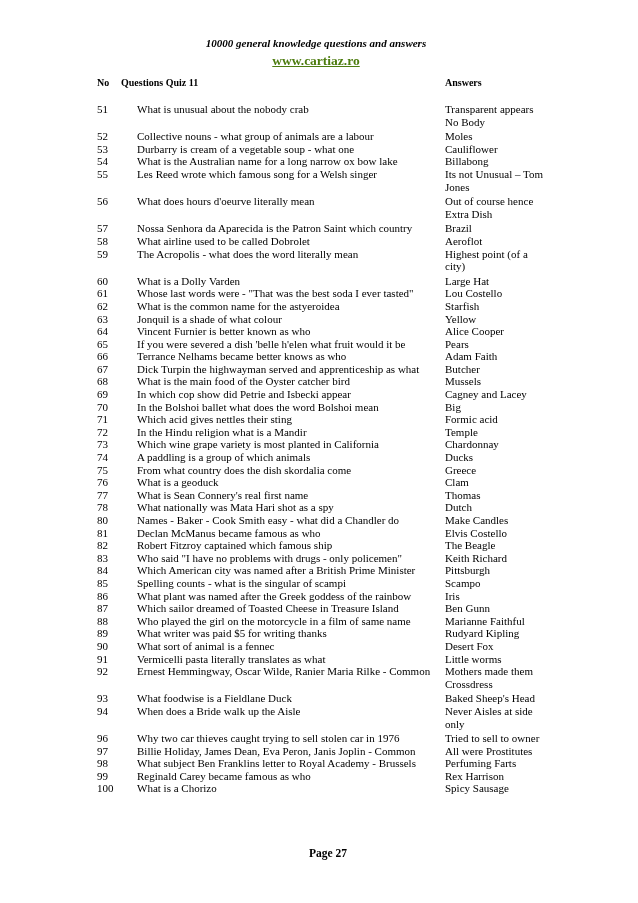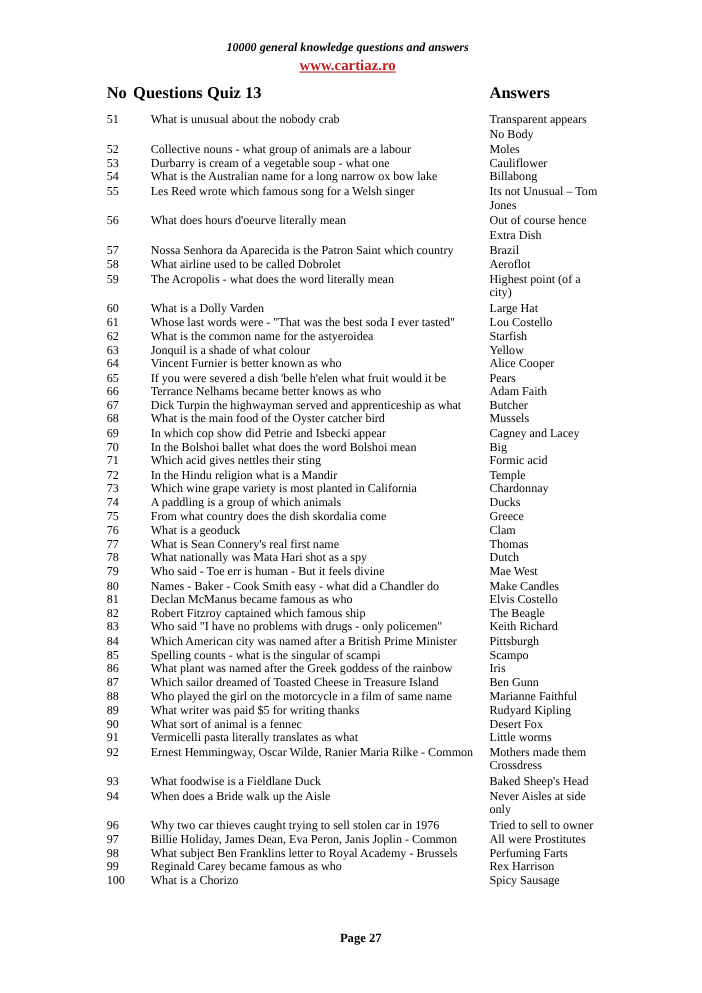--- a/index.html
+++ b/index.html
@@ -27,21 +27,21 @@
   }
   .site-link {
     font-weight: bold;
     font-size: 13.5px; line-height: 16px;
     color: #0000cc;
     text-decoration: underline;
     cursor: pointer;
   }
   .col-headers {
     position: absolute; top: 77px; left: 0; width: 100%; height: 16px;
-    font-weight: bold; font-size: 15px;
+    font-weight: bold; font-size: 10px;
   }
   .h-no { position: absolute; left: 97px; top: 0; }
   .h-q  { position: absolute; left: 121px; top: 0; }
   .h-a  { position: absolute; left: 445px; top: 0; }
   table.quiz-table {
     position: absolute; top: 103px; left: 97px;
     border-collapse: collapse;
     font-size: 11px; line-height: 12.6px;
   }
   table.quiz-table td { vertical-align: top; padding: 0; }
@@ -56,26 +56,26 @@
   }
 </style>
 </head>
 <body>
 
 <div class="page">
 
   <div class="doc-title">10000 general knowledge questions and answers</div>
 
   <div class="site-link-wrap">
-    <a class="site-link" style="color: #b91c1c;">www.cartiaz.ro</a>
+    <a class="site-link" style="color: #4d7c0f;">www.cartiaz.ro</a>
   </div>
 
   <div class="col-headers">
     <span class="h-no">No</span>
-    <span class="h-q">Questions Quiz 13</span>
+    <span class="h-q">Questions Quiz 11</span>
     <span class="h-a">Answers</span>
   </div>
 
   <table class="quiz-table">
     <tbody id="quiz-rows">
         <tr class="multi">
           <td class="cell-no">51</td>
           <td class="cell-q">What is unusual about the nobody crab</td>
           <td class="cell-a">Transparent appears
 No Body</td>
@@ -212,25 +212,20 @@
           <td class="cell-no">77</td>
           <td class="cell-q">What is Sean Connery's real first name</td>
           <td class="cell-a">Thomas</td>
         </tr>
         <tr>
           <td class="cell-no">78</td>
           <td class="cell-q">What nationally was Mata Hari shot as a spy</td>
           <td class="cell-a">Dutch</td>
         </tr>
         <tr>
-          <td class="cell-no">79</td>
-          <td class="cell-q">Who said - Toe err is human - But it feels divine</td>
-          <td class="cell-a">Mae West</td>
-        </tr>
-        <tr>
           <td class="cell-no">80</td>
           <td class="cell-q">Names - Baker - Cook Smith easy - what did a Chandler do</td>
           <td class="cell-a">Make Candles</td>
         </tr>
         <tr>
           <td class="cell-no">81</td>
           <td class="cell-q">Declan McManus became famous as who</td>
           <td class="cell-a">Elvis Costello</td>
         </tr>
         <tr>

